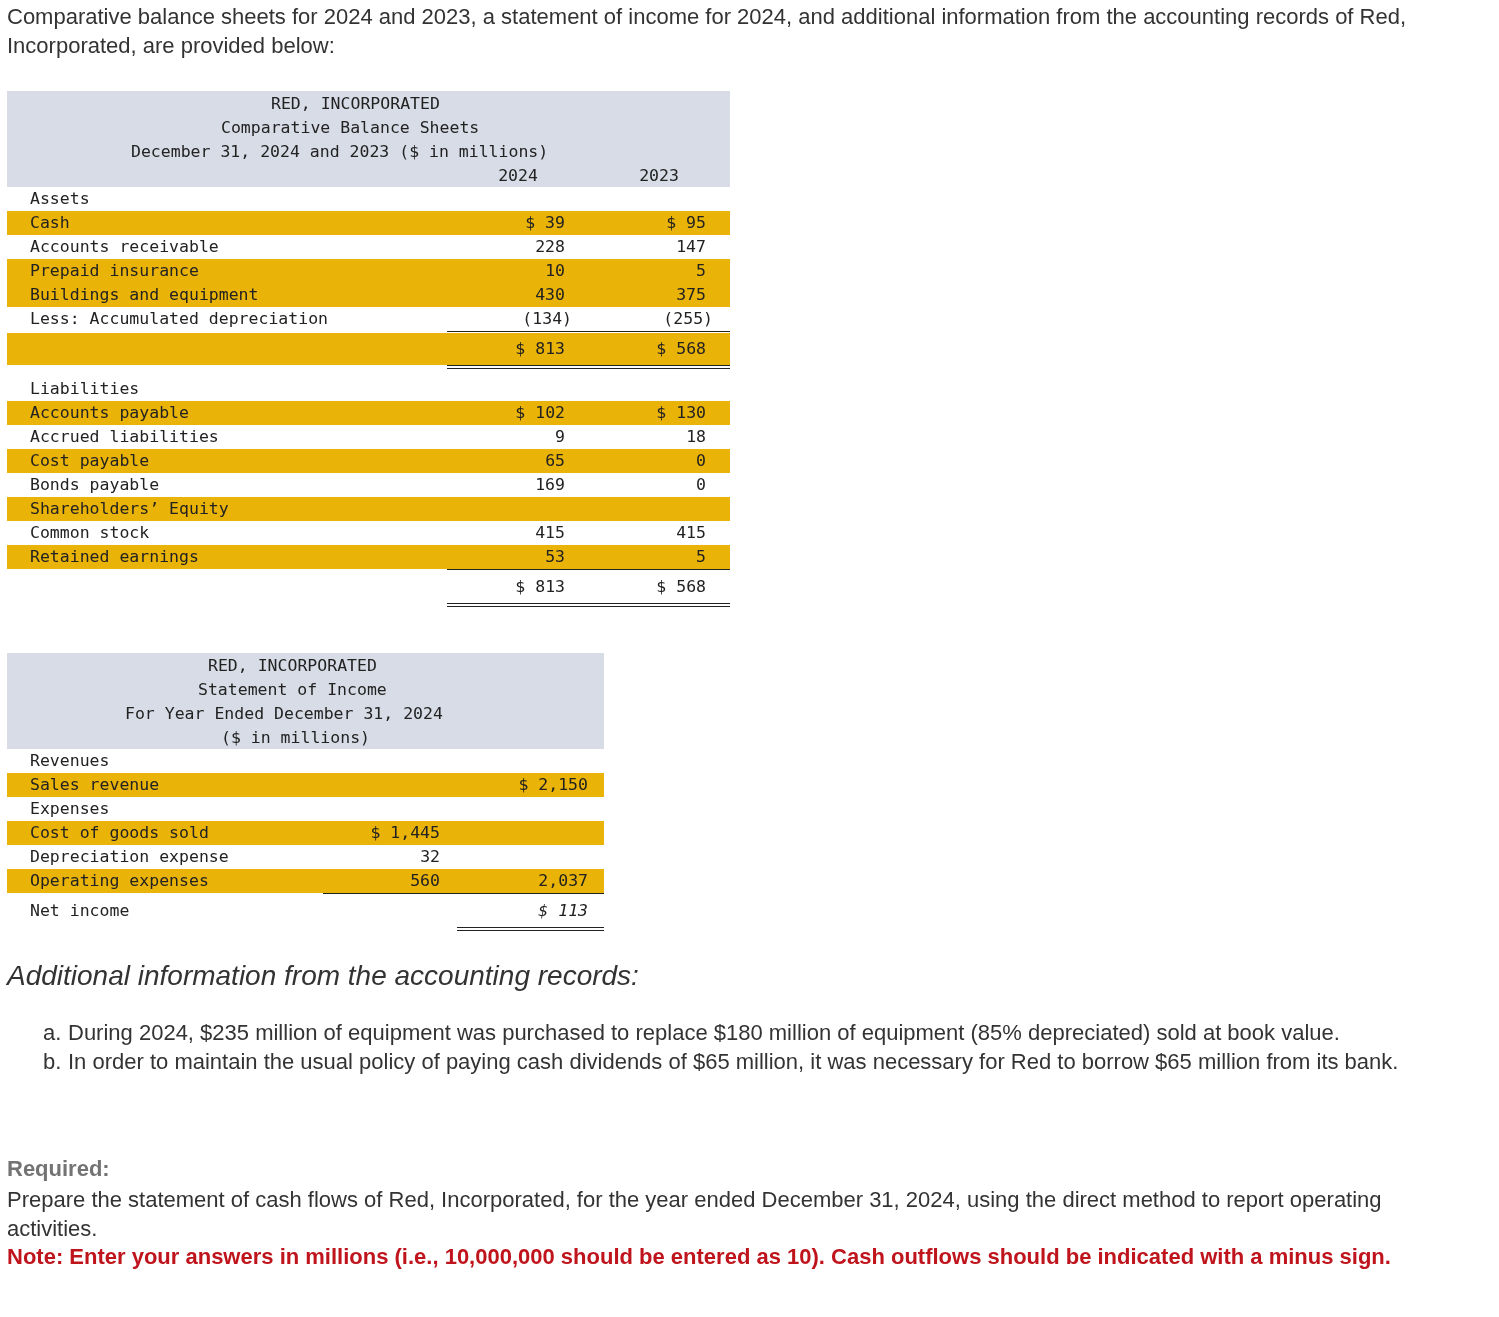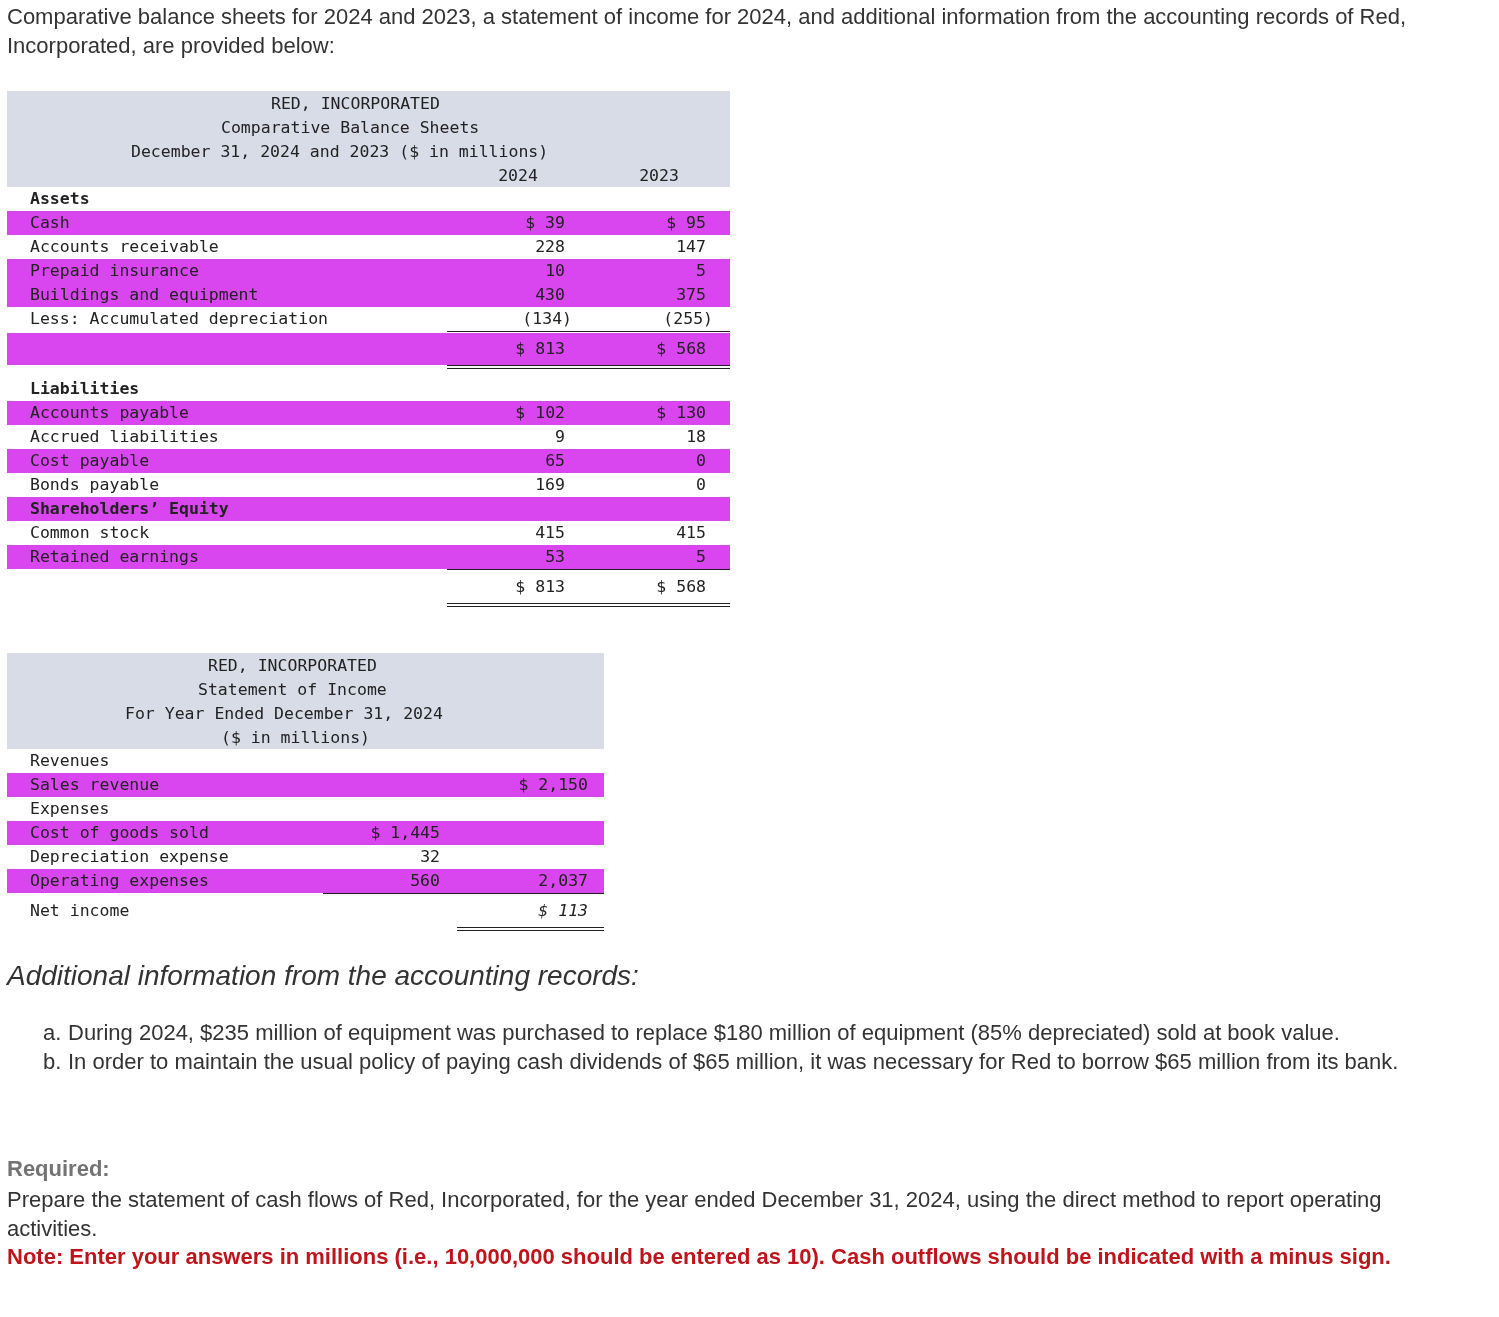--- a/index.html
+++ b/index.html
@@ -9,23 +9,23 @@
   }
   .intro {
     position: absolute; left: 7px; top: 2px; width: 1440px;
     font-size: 22px; line-height: 29px; color: #333333;
   }
   .mono { font-family: "DejaVu Sans Mono", "Liberation Mono", monospace; font-size: 16.5px; color: #222; }
   .tbl { position: absolute; left: 7px; }
   .hdr { background: #d8dce6; position: relative; }
   .hdr .line { position: absolute; text-align: center; white-space: pre; }
   .row { position: relative; height: 24px; line-height: 24px; }
-  .row.shade { background: #d946ef; }
+  .row.shade { background: #eab308; }
   .row .lbl { position: absolute; left: 23px; white-space: pre; }
-  .row .bold { font-weight: bold; }
+  .row .bold { font-weight: normal; }
   .row .num { position: absolute; text-align: right; white-space: pre; }
   .rule { position: absolute; height: 0; border-top: 1.5px solid #222; }
   .drule { position: absolute; height: 2px; border-top: 1.5px solid #222; border-bottom: 1.5px solid #222; }
   .addl {
     position: absolute; left: 7px; top: 960px; font-size: 28px; font-style: italic; color: #333;
   }
   .list {
     position: absolute; left: 40px; top: 1018px; width: 1445px; font-size: 22px; line-height: 29px; color: #333;
   }
   .list .item { position: relative; padding-left: 28px; margin-bottom: 0; }

